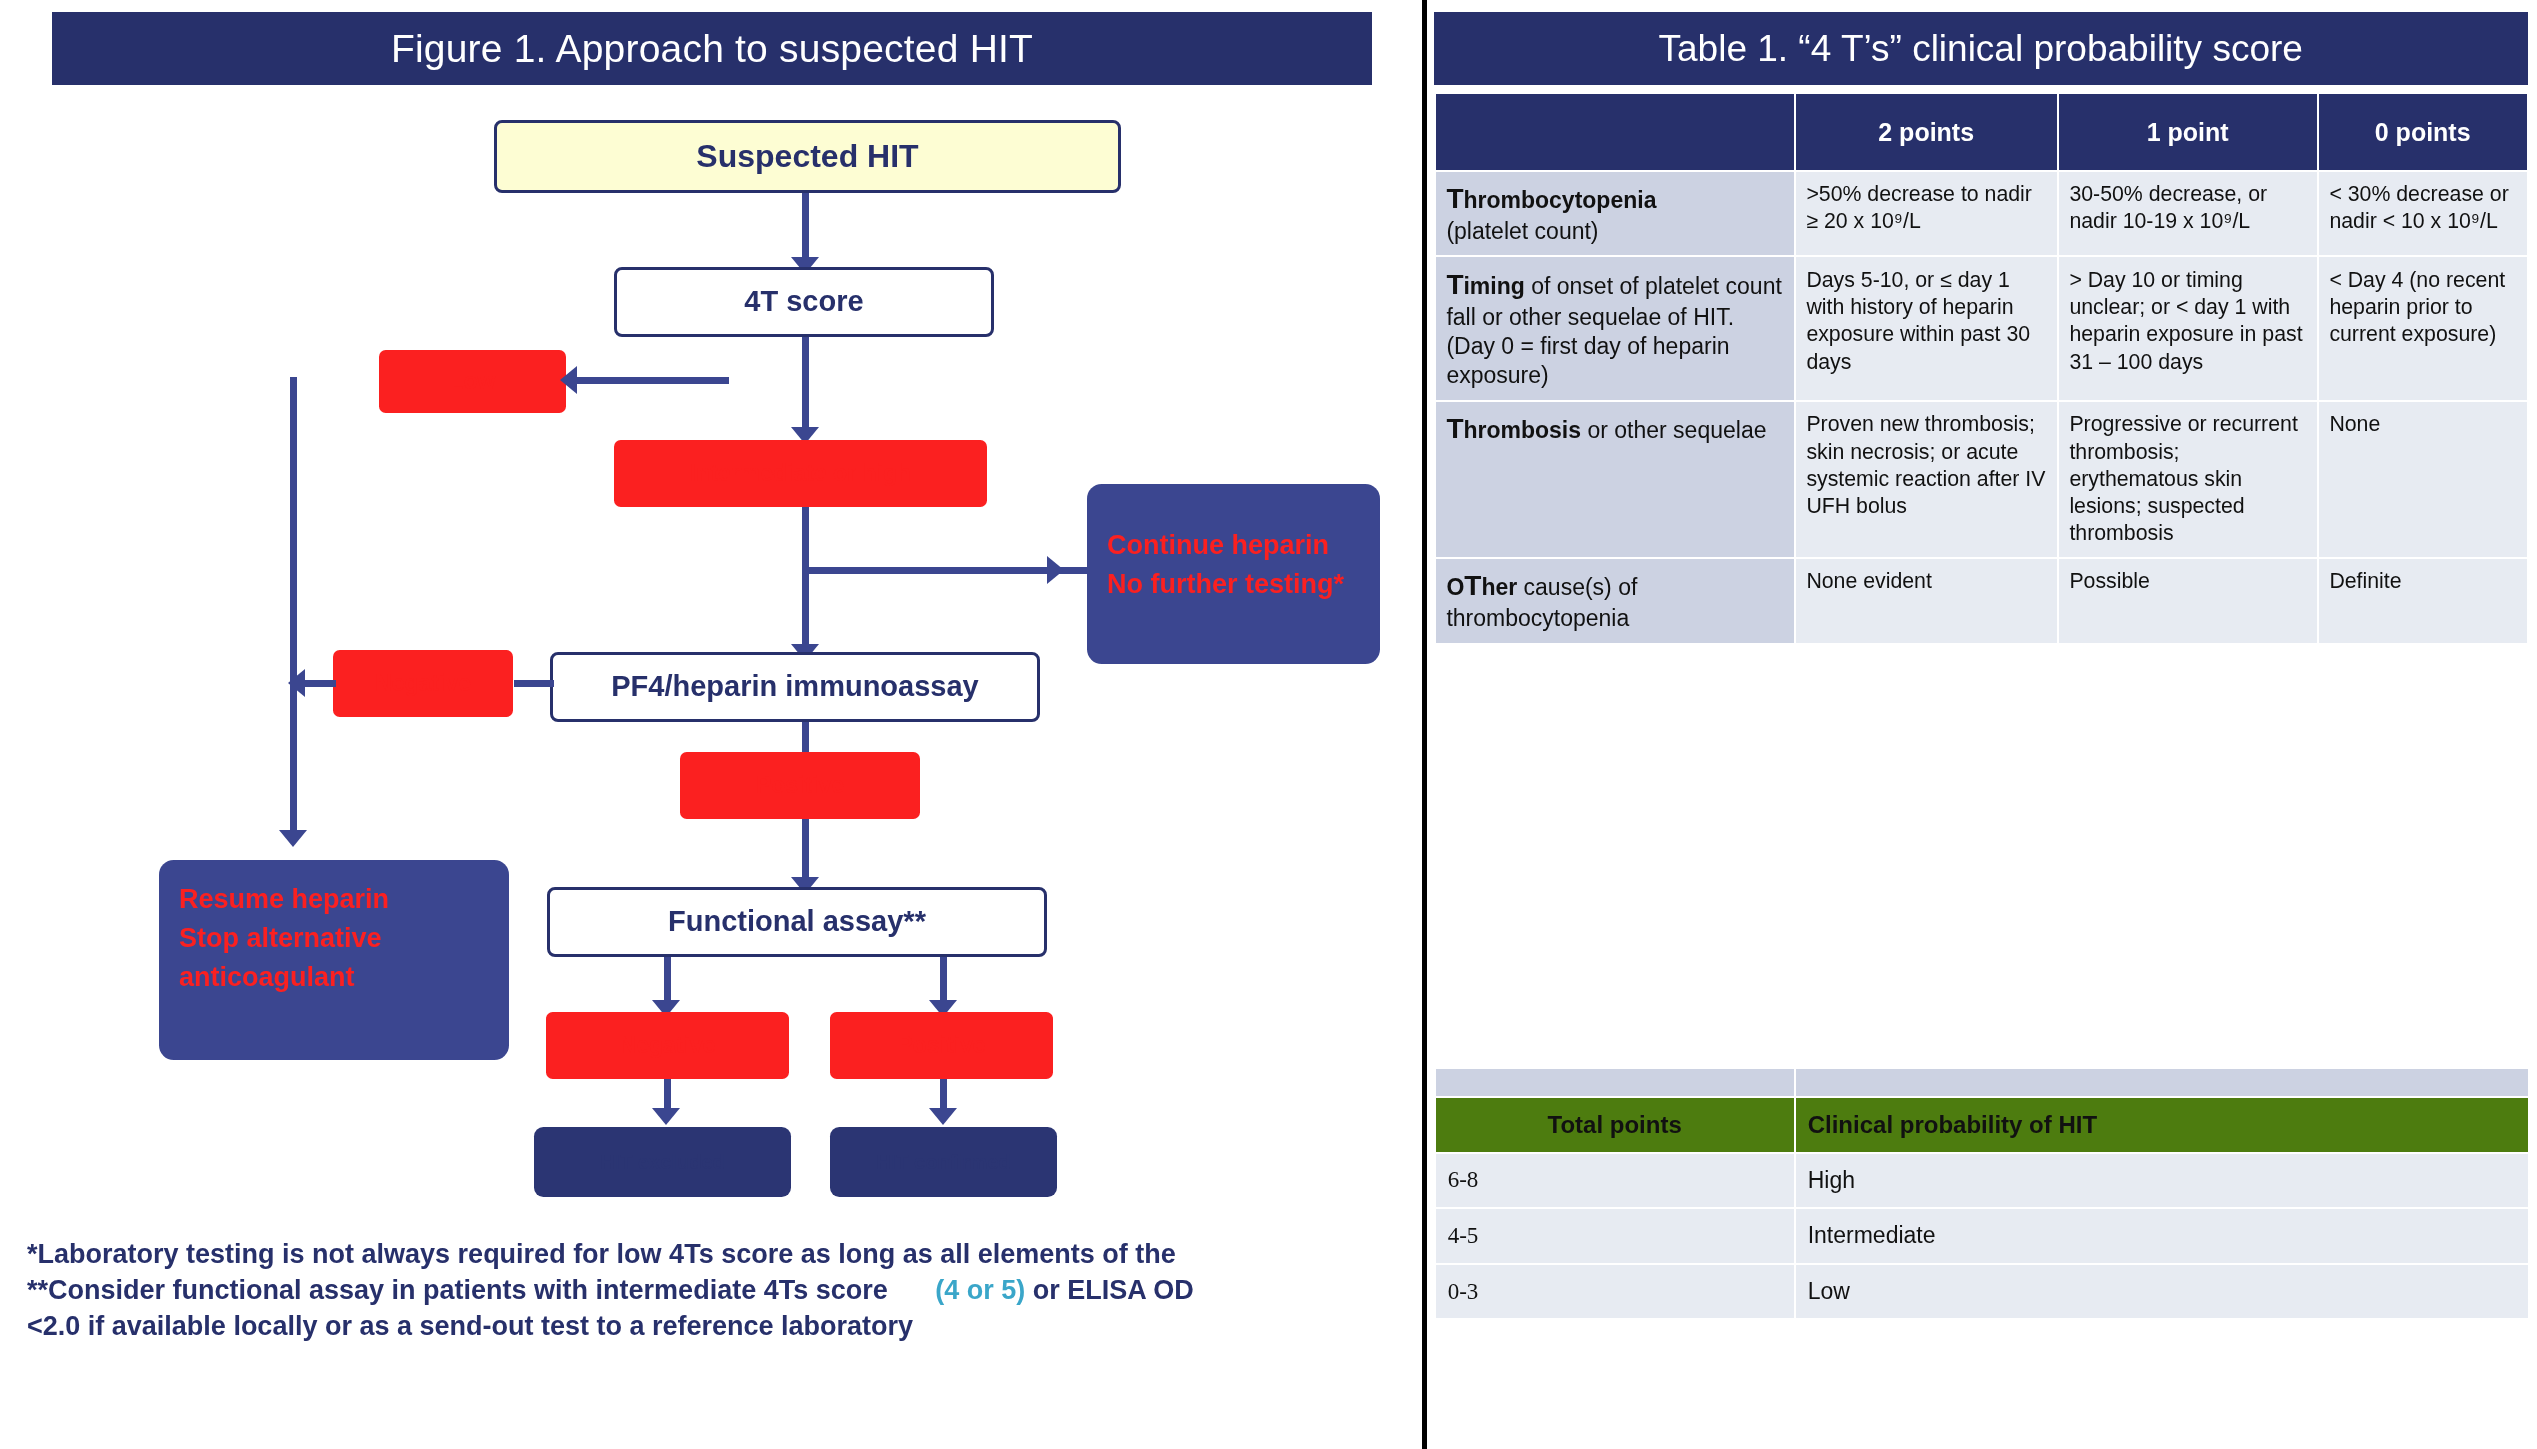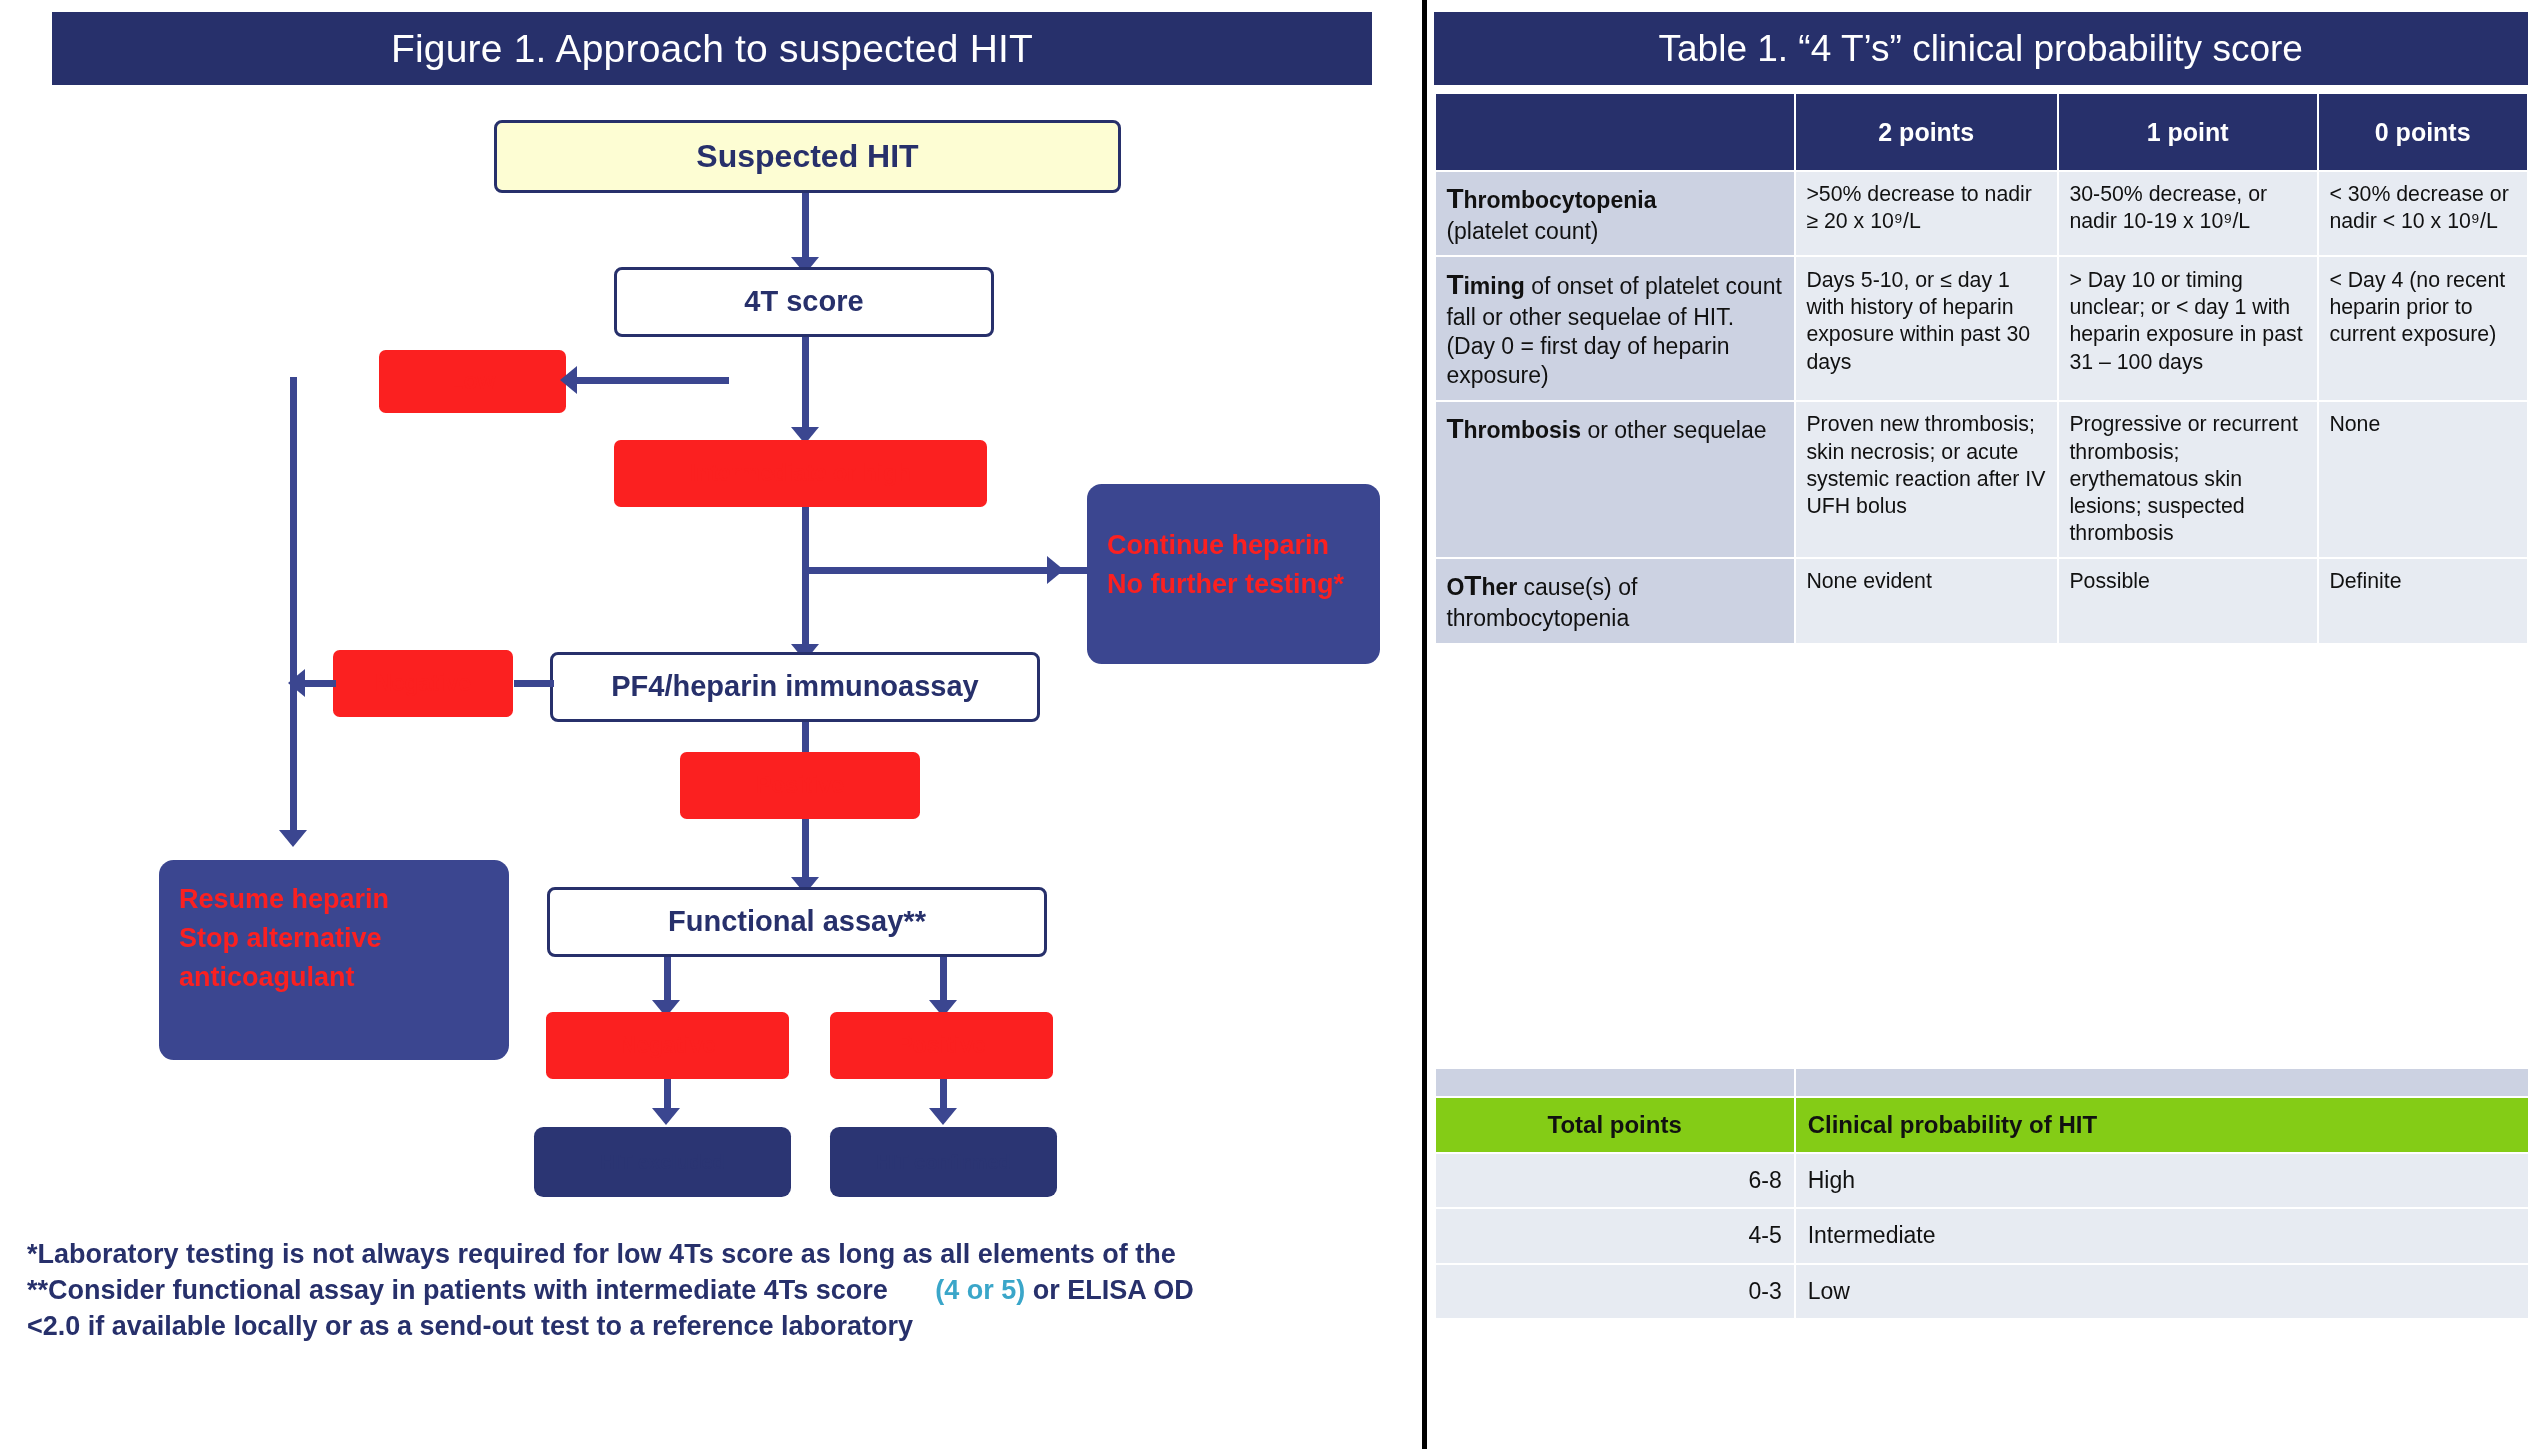--- a/index.html
+++ b/index.html
@@ -206,28 +206,29 @@
     border: 2px solid #ffffff;
     padding: 9.3px 12px;
     height: 35px;
   }
   table.summary .spacer td {
     background: #ccd2e2;
     height: 27px;
     padding: 0;
   }
   table.summary th {
-    background: #84cc16;
+    background: #4d7c0f;
     font-size: 24px;
   }
   table.summary th.left-col { text-align: center; }
   table.summary th.right-col { text-align: left; }
   table.summary td.pts {
     background: #e7ebf2;
-    text-align: right;
+    text-align: left;
+    font-family: Liberation Serif, serif;
   }
   table.summary td.prob {
     background: #e7ebf2;
     text-align: left;
     margin-left: 8px;
   }
 </style>
 </head>
 <body>
 

